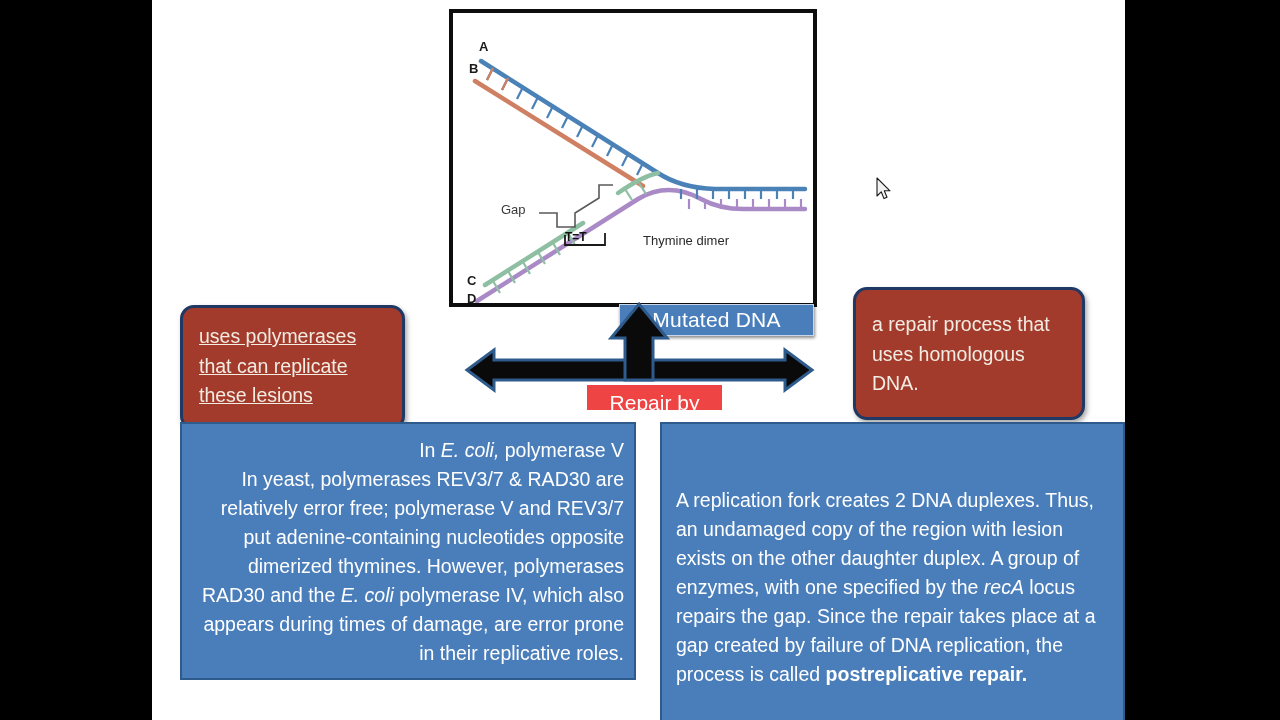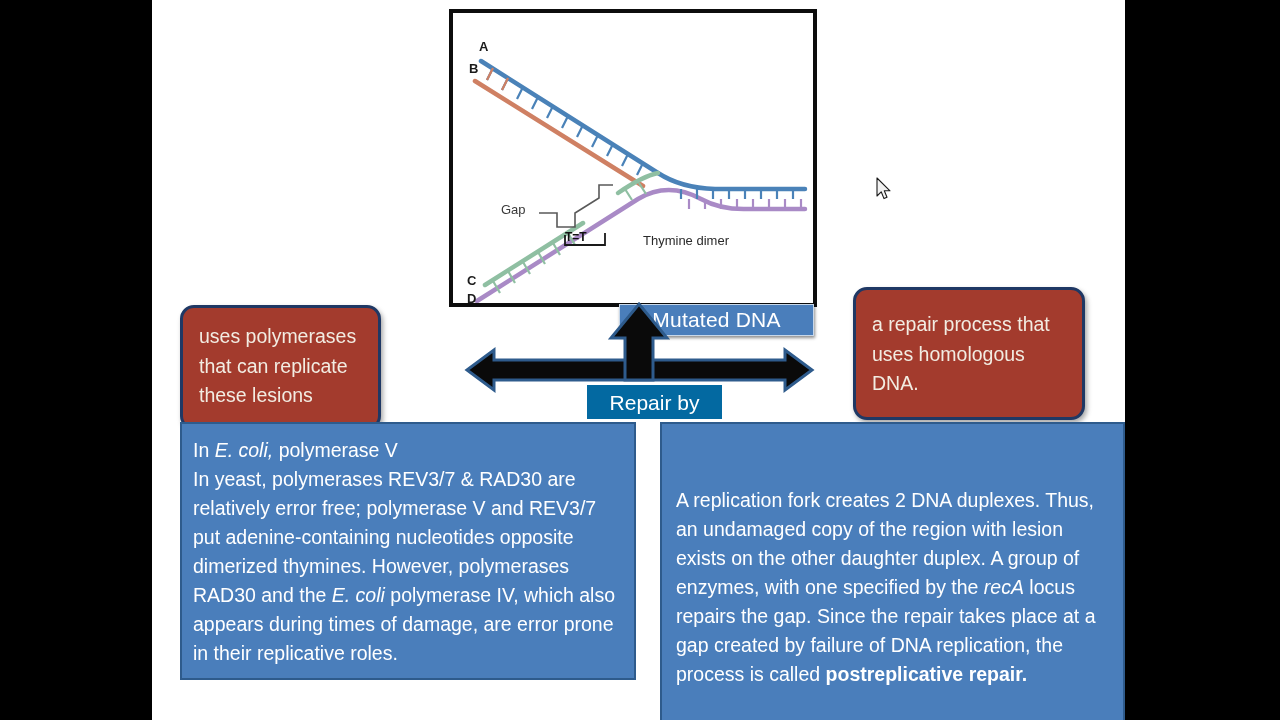--- a/index.html
+++ b/index.html
@@ -62,55 +62,55 @@
     position: absolute;
     background: #a33b2d;
     border: 3px solid #1f3864;
     border-radius: 14px;
     color: #f2ece2;
     font-size: 19.5px;
     line-height: 29.5px;
     padding: 14px 13px 14px 16px;
     box-shadow: 2px 3px 5px rgba(0,0,0,.35);
   }
-  #callout-left  { left: 28px;  top: 305px; width: 201px; height: 125px; }
+  #callout-left  { left: 28px;  top: 305px; width: 225px; height: 125px; text-decoration: underline; }
   #callout-right { left: 701px; top: 287px; width: 232px; height: 133px;
                    padding-top: 20px; }
 
   
   #arrow-svg {
     position: absolute;
     left: 310px; top: 300px;
     width: 355px; height: 100px;
   }
 
   
   #repair-tag {
     position: absolute;
     left: 435px; top: 385px;
-    width: 135px; height: 34px;
-    background: #0369a1;
+    width: 135px; height: 25px;
+    background: #ef4444;
     color: #ffffff;
     font-size: 21px;
     line-height: 35px;
     text-align: center;
   }
 
   
   .blue-panel {
     position: absolute;
     background: #4a7ebb;
     color: #ffffff;
     border: 2px solid #2e5b8c;
     font-size: 19.5px;
     line-height: 29px;
     padding: 12px 10px 10px 11px;
     overflow: hidden;
   }
-  #panel-left  { left: 28px;  top: 422px; width: 456px; height: 258px; }
+  #panel-left  { left: 28px;  top: 422px; width: 456px; height: 258px; text-align: right; }
   #panel-right { left: 508px; top: 422px; width: 465px; height: 303px;
                  padding-top: 62px; padding-left: 14px; }
 
   .it { font-style: italic; }
   .bd { font-weight: bold; }
   .sp {
     text-decoration-style: wavy;
     text-decoration-color: #c9373a;
     text-decoration-thickness: 1px;
     text-underline-offset: 2px;

